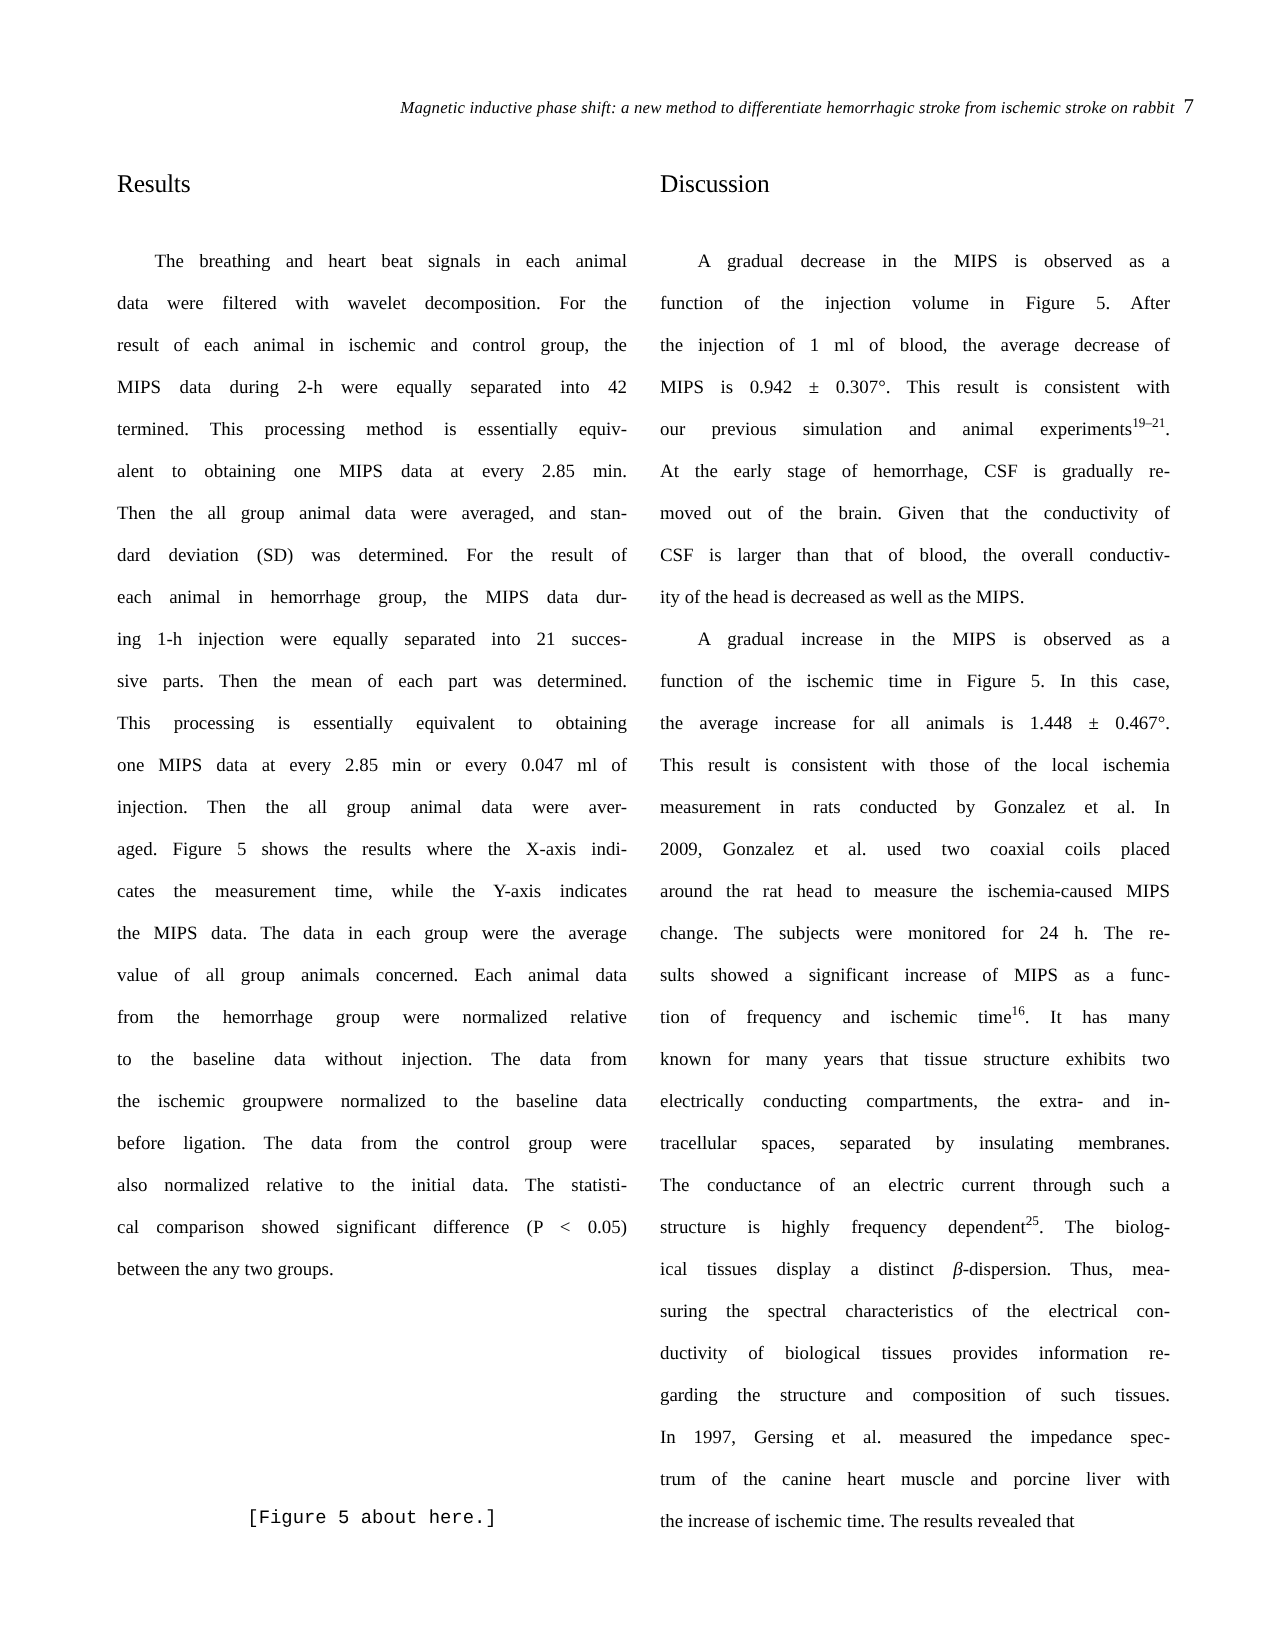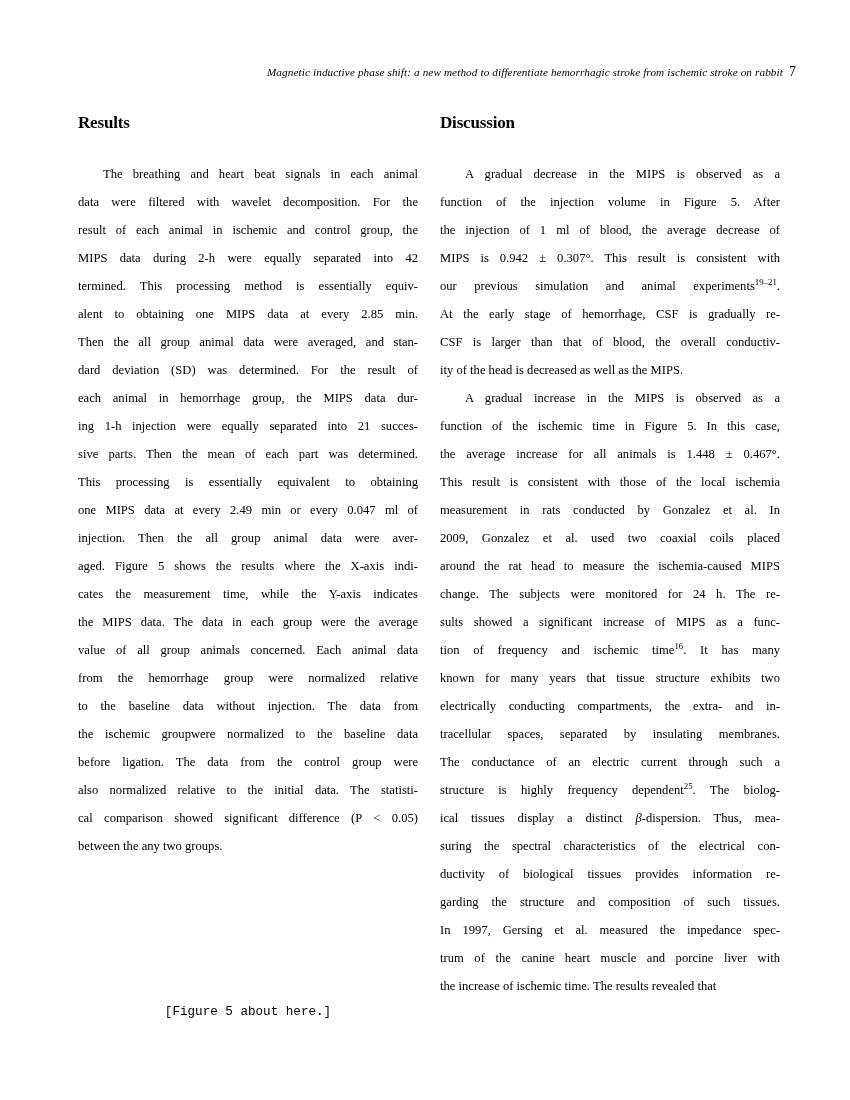--- a/index.html
+++ b/index.html
@@ -57,21 +57,21 @@
     gap: 22px;
   }
   .column {
     width: 340px;
     flex: 0 0 340px;
     position: relative;
   }
 
   .section-heading {
     font-size: 17px;
-    font-weight: bold;
+    font-weight: normal;
     line-height: 22px;
     margin: 0 0 26px 0;
     letter-spacing: -0.01em;
   }
 
   .para {
     margin: 0;
   }
   .para + .para {
     margin-top: 0;
@@ -140,21 +140,21 @@
           <span class="ln"><span class="t">result of each animal in ischemic and control group, the</span></span>
           <span class="ln"><span class="t">MIPS data during 2-h were equally separated into 42</span></span>
           <span class="ln"><span class="t">termined. This processing method is essentially equiv-</span></span>
           <span class="ln"><span class="t">alent to obtaining one MIPS data at every 2.85 min.</span></span>
           <span class="ln"><span class="t">Then the all group animal data were averaged, and stan-</span></span>
           <span class="ln"><span class="t">dard deviation (SD) was determined. For the result of</span></span>
           <span class="ln"><span class="t">each animal in hemorrhage group, the MIPS data dur-</span></span>
           <span class="ln"><span class="t">ing 1-h injection were equally separated into 21 succes-</span></span>
           <span class="ln"><span class="t">sive parts. Then the mean of each part was determined.</span></span>
           <span class="ln"><span class="t">This processing is essentially equivalent to obtaining</span></span>
-          <span class="ln"><span class="t">one MIPS data at every 2.49 min or every 0.047 ml of</span></span>
+          <span class="ln"><span class="t">one MIPS data at every 2.85 min or every 0.047 ml of</span></span>
           <span class="ln"><span class="t">injection. Then the all group animal data were aver-</span></span>
           <span class="ln"><span class="t">aged. Figure 5 shows the results where the X-axis indi-</span></span>
           <span class="ln"><span class="t">cates the measurement time, while the Y-axis indicates</span></span>
           <span class="ln"><span class="t">the MIPS data. The data in each group were the average</span></span>
           <span class="ln"><span class="t">value of all group animals concerned. Each animal data</span></span>
           <span class="ln"><span class="t">from the hemorrhage group were normalized relative</span></span>
           <span class="ln"><span class="t">to the baseline data without injection. The data from</span></span>
           <span class="ln"><span class="t">the ischemic groupwere normalized to the baseline data</span></span>
           <span class="ln"><span class="t">before ligation. The data from the control group were</span></span>
           <span class="ln"><span class="t">also normalized relative to the initial data. The statisti-</span></span>
@@ -166,20 +166,21 @@
 
     <div class="column">
       <h2 class="section-heading">Discussion</h2>
       <div class="para" id="right-para-1">
           <span class="ln"><span class="lead"></span><span class="t">A gradual decrease in the MIPS is observed as a</span></span>
           <span class="ln"><span class="t">function of the injection volume in Figure 5. After</span></span>
           <span class="ln"><span class="t">the injection of 1 ml of blood, the average decrease of</span></span>
           <span class="ln"><span class="t">MIPS is 0.942 ± 0.307°. This result is consistent with</span></span>
           <span class="ln"><span class="t">our previous simulation and animal experiments</span><sup>19–21</sup><span class="t">.</span></span>
           <span class="ln"><span class="t">At the early stage of hemorrhage, CSF is gradually re-</span></span>
+          <span class="ln"><span class="t">moved out of the brain. Given that the conductivity of</span></span>
           <span class="ln"><span class="t">CSF is larger than that of blood, the overall conductiv-</span></span>
           <span class="ln last"><span class="t">ity of the head is decreased as well as the MIPS.</span></span>
         </div>
       <div class="para" id="right-para-2">
           <span class="ln"><span class="lead"></span><span class="t">A gradual increase in the MIPS is observed as a</span></span>
           <span class="ln"><span class="t">function of the ischemic time in Figure 5. In this case,</span></span>
           <span class="ln"><span class="t">the average increase for all animals is 1.448 ± 0.467°.</span></span>
           <span class="ln"><span class="t">This result is consistent with those of the local ischemia</span></span>
           <span class="ln"><span class="t">measurement in rats conducted by Gonzalez et al. In</span></span>
           <span class="ln"><span class="t">2009, Gonzalez et al. used two coaxial coils placed</span></span>

